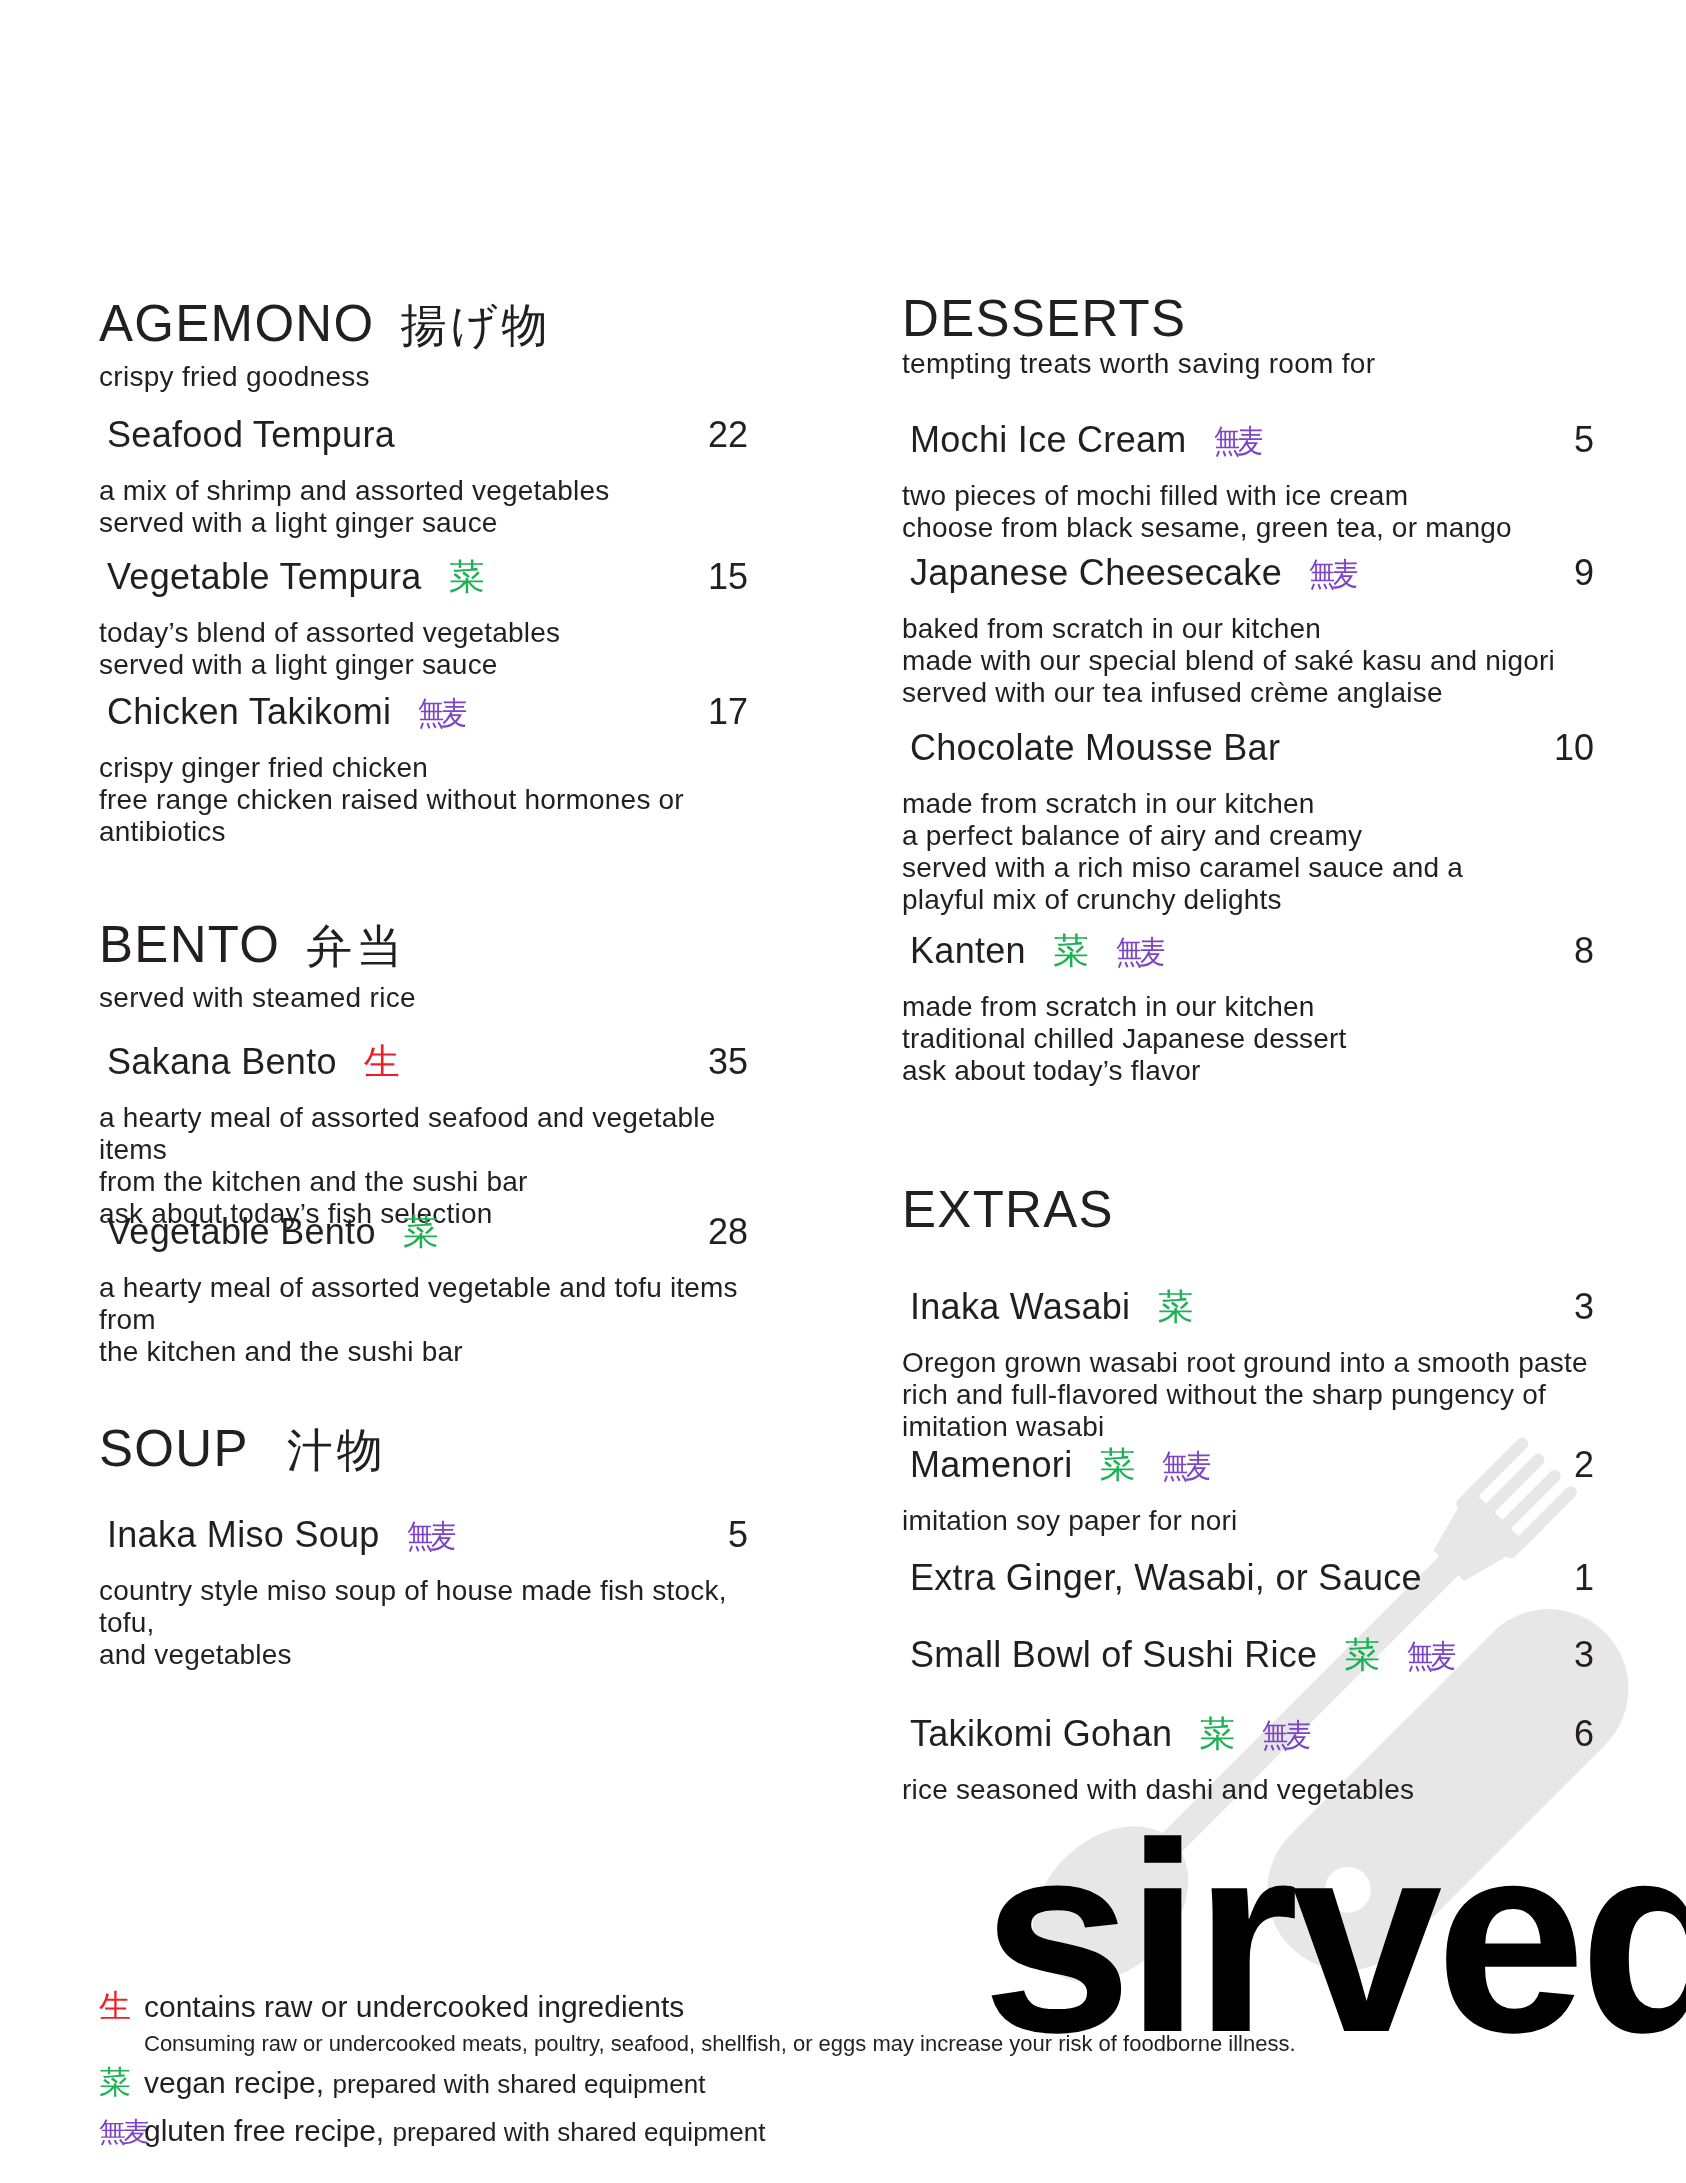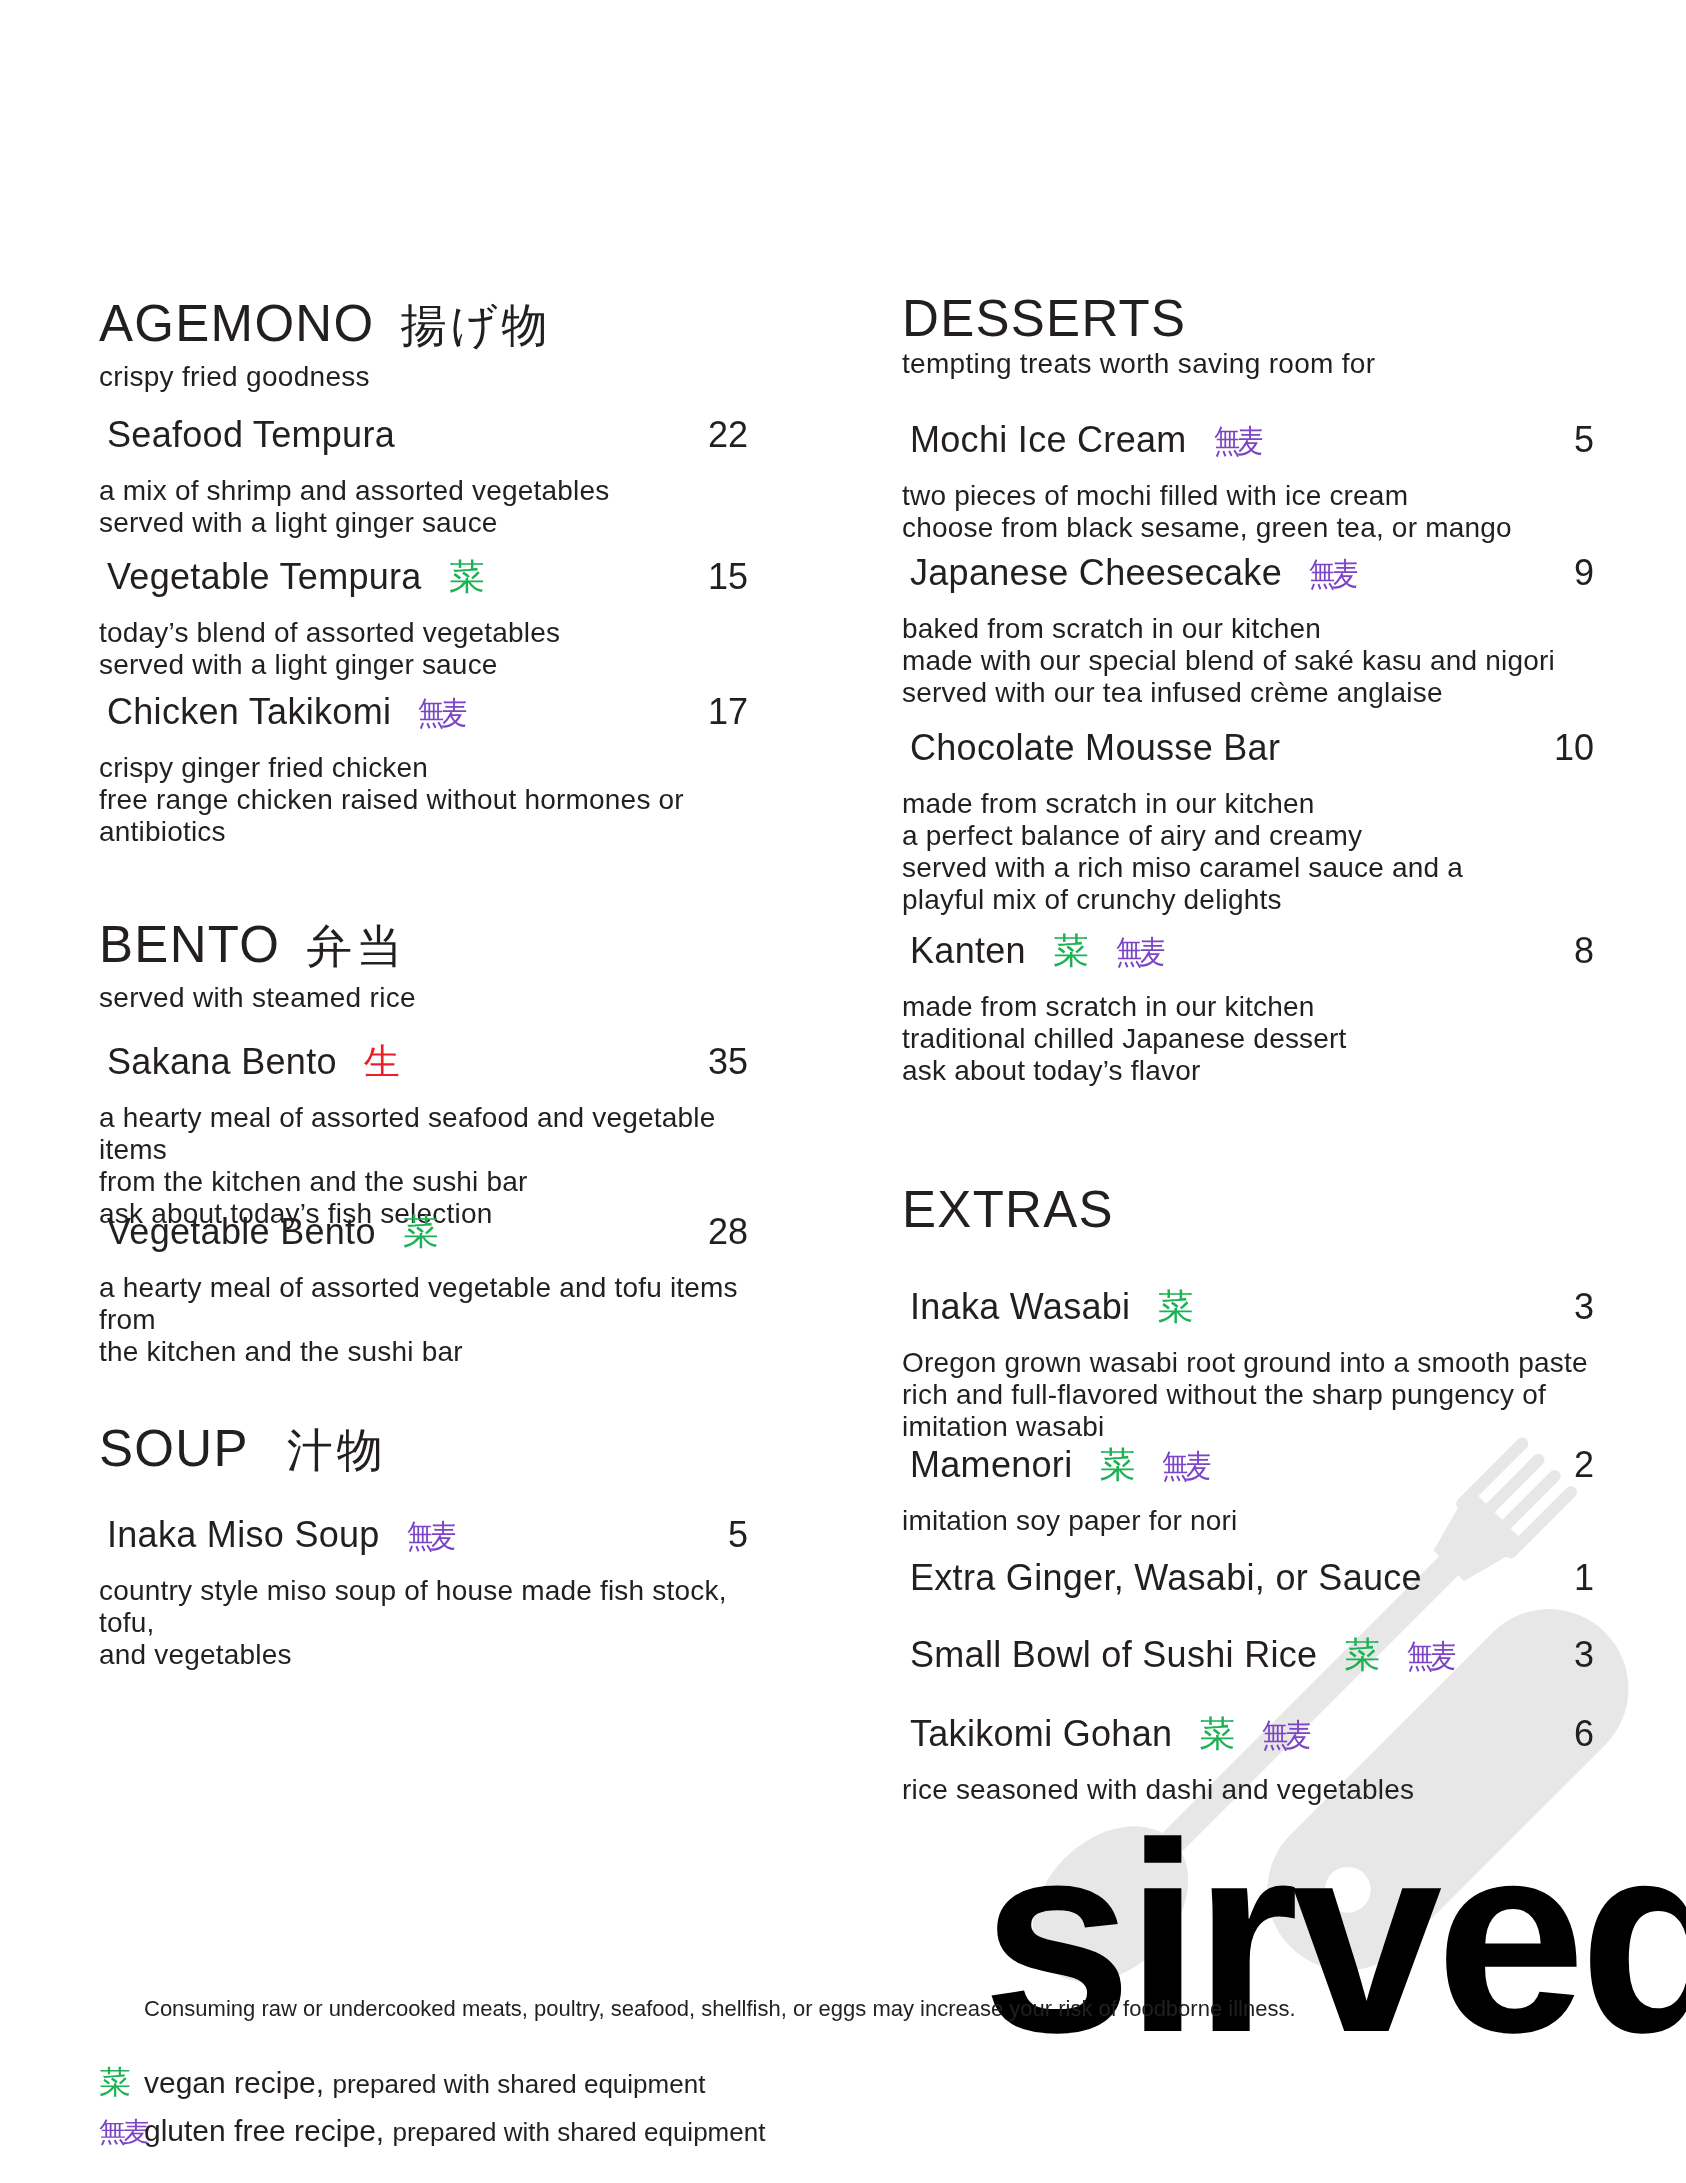--- a/index.html
+++ b/index.html
@@ -262,20 +262,23 @@
       <span class="badge vegan">菜</span>
       <span class="badge gf">無麦</span>
       <span class="price">6</span>
     </div>
     <div class="desc">
       <div>rice seasoned with dashi and vegetables</div>
     </div>
   </div>
 
   <div class="legend-row" style="left:99px;top:1989px;">
+    <div class="legend-line">
+      <span class="legend-sym raw">生</span><span>contains raw or undercooked ingredients</span>
+    </div>
     <div class="legend-subline">Consuming raw or undercooked meats, poultry, seafood, shellfish, or eggs may increase your risk of foodborne illness.</div>
   </div>
 
   <div class="legend-row" style="left:99px;top:2065px;">
     <div class="legend-line">
       <span class="legend-sym vegan">菜</span><span>vegan recipe,</span>
       <span class="legend-sub">prepared with shared equipment</span>
     </div>
   </div>
 

